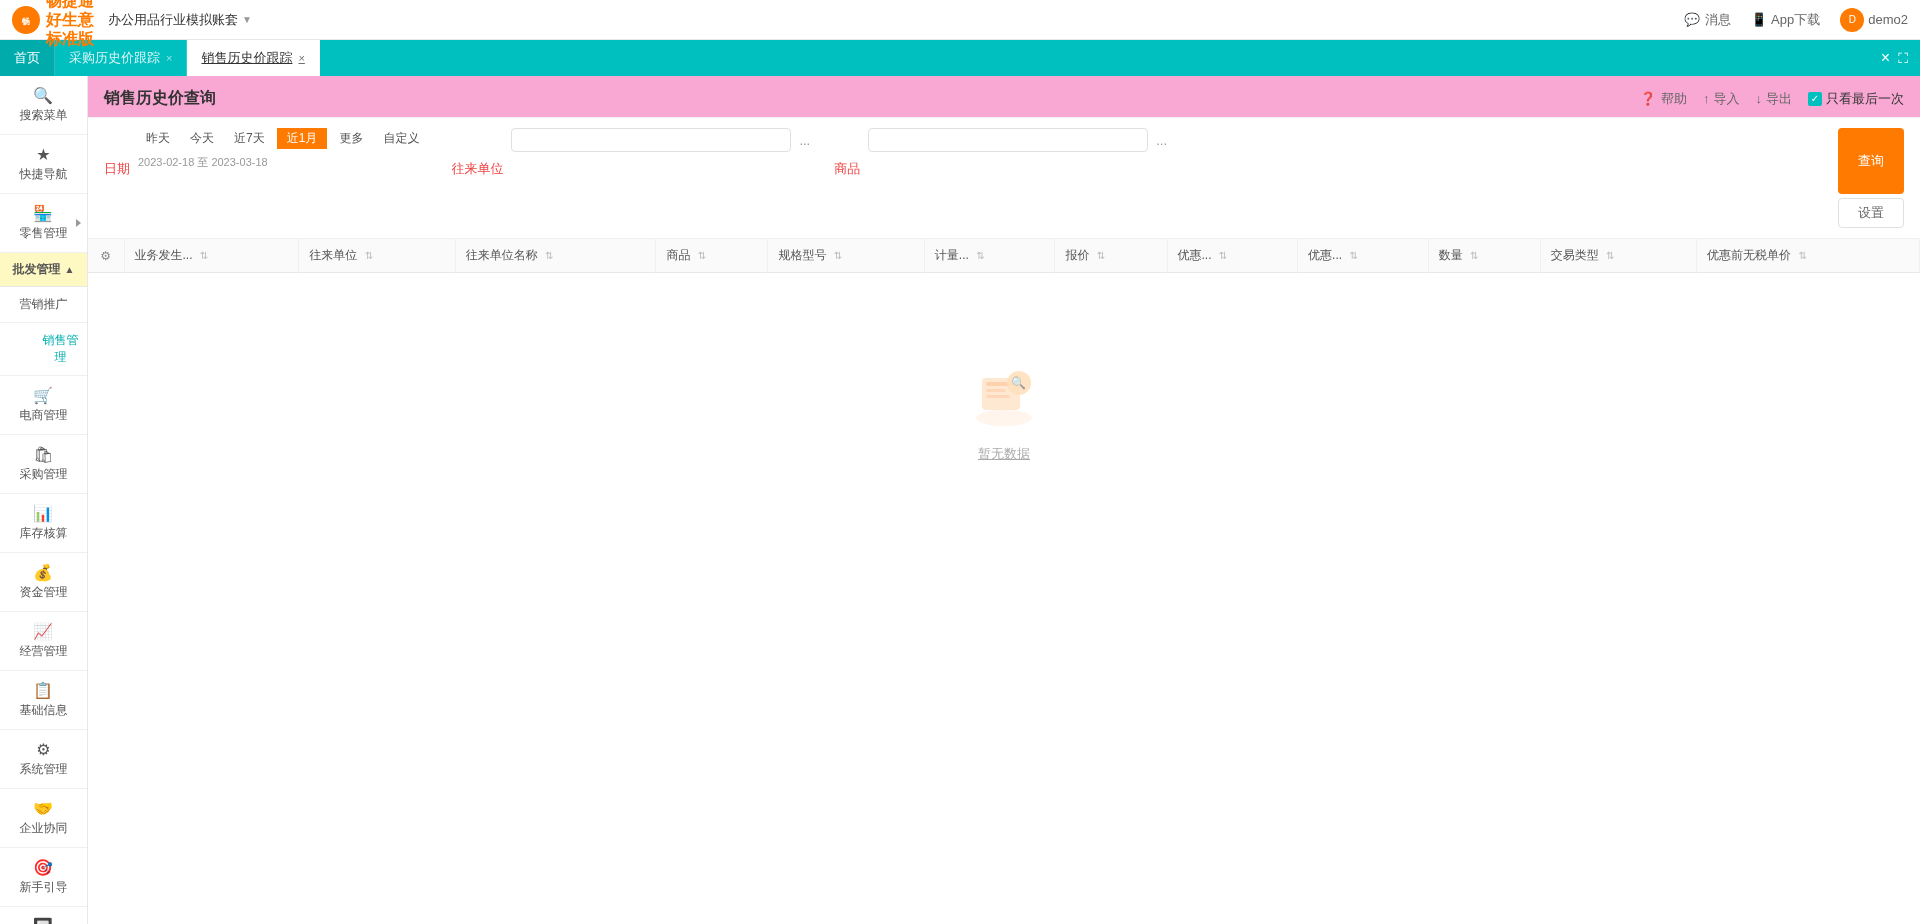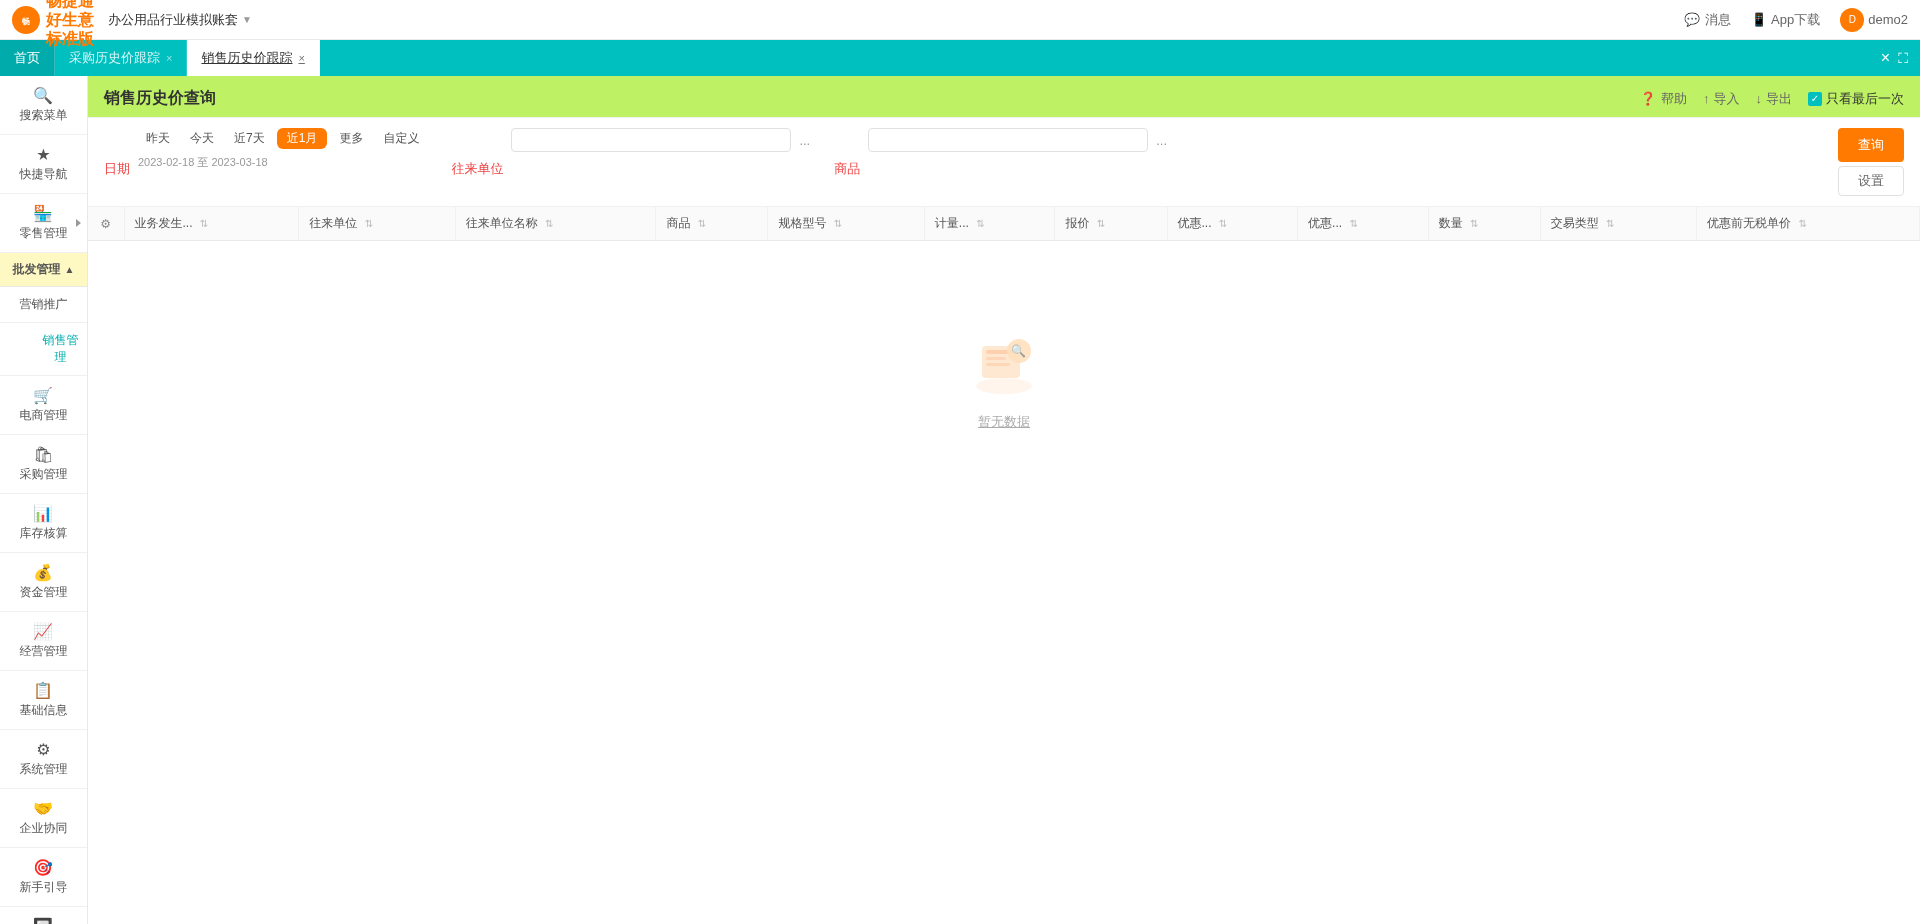--- a/index.html
+++ b/index.html
@@ -218,21 +218,21 @@
       margin: 0;
     }
 
     
     .page-header {
       padding: 12px 16px 8px;
       border-bottom: 1px solid #f0f0f0;
       display: flex;
       align-items: center;
       justify-content: space-between;
-      background: #bef264;
+      background: #f9a8d4;
     }
     .page-title {
       font-size: 16px;
       font-weight: bold;
       color: #333;
     }
     .page-actions {
       display: flex;
       align-items: center;
       gap: 16px;
@@ -302,21 +302,21 @@
       border-radius: 3px;
       font-size: 12px;
       cursor: pointer;
       color: #555;
       background: transparent;
       border: none;
     }
     .date-btn.active {
       background: #ff7a00;
       color: white;
-      border-radius: 6px;
+      border-radius: 0;
       padding: 2px 10px;
     }
     .date-range-text {
       font-size: 11px;
       color: #999;
       margin-top: 2px;
     }
     .filter-input-group {
       display: flex;
       align-items: center;
@@ -333,21 +333,21 @@
     }
     .filter-dots {
       color: #999;
       font-size: 13px;
     }
     .query-btn {
       background: #ff7a00;
       color: white;
       border: none;
       border-radius: 4px;
-      padding: 8px 20px;
+      padding: 24px 20px;
       font-size: 13px;
       cursor: pointer;
     }
     .setting-btn {
       background: #fff;
       color: #666;
       border: 1px solid #e0e0e0;
       border-radius: 4px;
       padding: 5px 14px;
       font-size: 13px;

